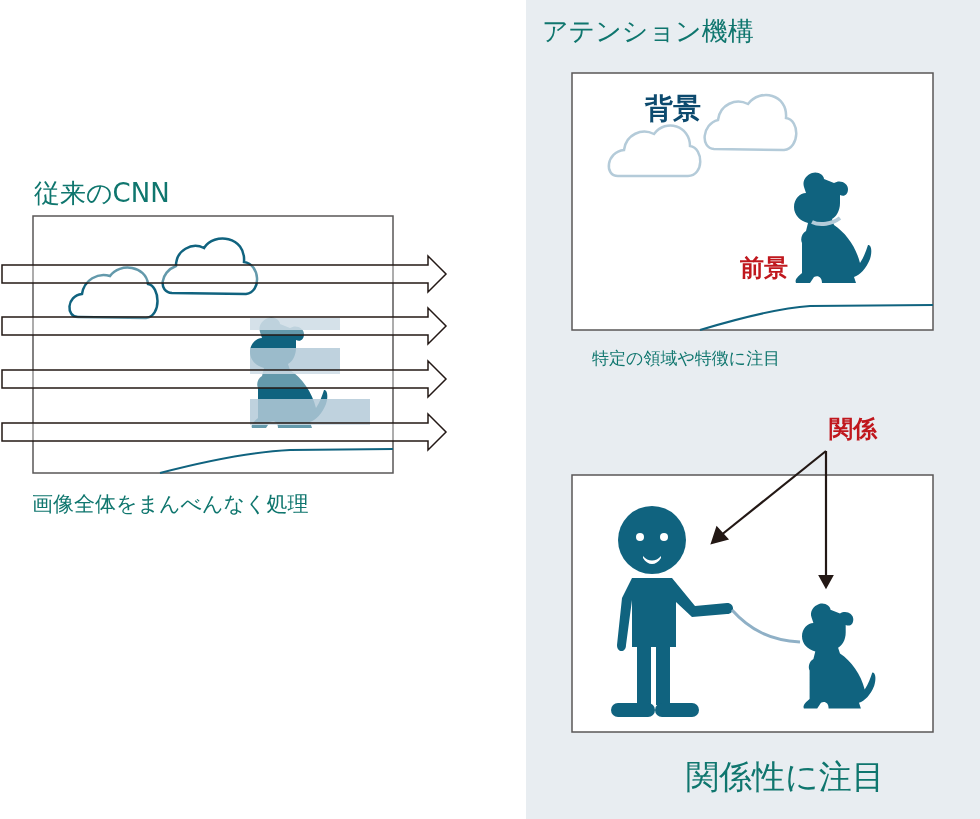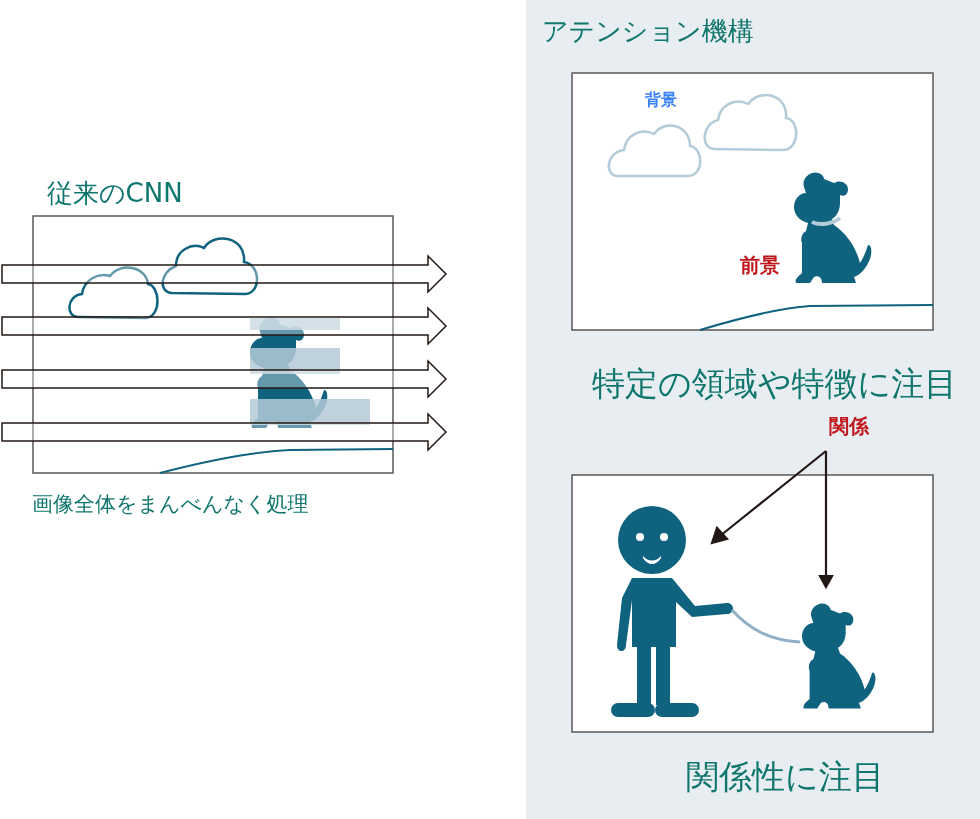--- a/index.html
+++ b/index.html
@@ -1,26 +1,26 @@
 <!DOCTYPE html>
 <html><head>
 <meta charset="utf-8">
 <style>
   html, body { margin:0; padding:0; background:#ffffff; }
   body { width:980px; height:819px; position:relative; overflow:hidden;
          font-family:"DejaVu Sans", sans-serif; }
   .panel-right { position:absolute; left:526px; top:0; width:454px; height:819px; background:#e8edf1; }
   .txt { position:absolute; color:#0f766e; white-space:nowrap; }
-  .title-left { left:34px; top:176px; font-size:26px;margin-left:13px; }
+  .title-left { left:34px; top:176px; font-size:26px; }
   .title-right { left:542px; top:14px; font-size:26px; }
   .cap-left { left:32px; top:490px; font-size:21px; }
-  .cap-right1 { left:592px; top:362px; font-size:33px; }
+  .cap-right1 { left:592px; top:347px; font-size:17px; }
   .cap-right2 { left:686px; top:755px; font-size:33px; }
-  .red { color:#c0171d; font-weight:bold; font-size:20px; }
-  .lbl-bg { left:645px; top:90px; font-size:16px; font-weight:bold; color:#3b82f6; }
+  .red { color:#c0171d; font-weight:bold; font-size:24px; }
+  .lbl-bg { left:645px; top:90px; font-size:28px; font-weight:bold; color:#0c4a6e; }
   .lbl-fg { left:740px; top:252px; }
   .lbl-rel { left:793px; top:413px;padding-left:36px; }
   svg.layer { position:absolute; left:0; top:0; }
 </style>
 </head>
 <body>
 
 <div class="panel-right"></div>
 
 <svg class="layer" width="980" height="819" viewBox="0 0 980 819">

